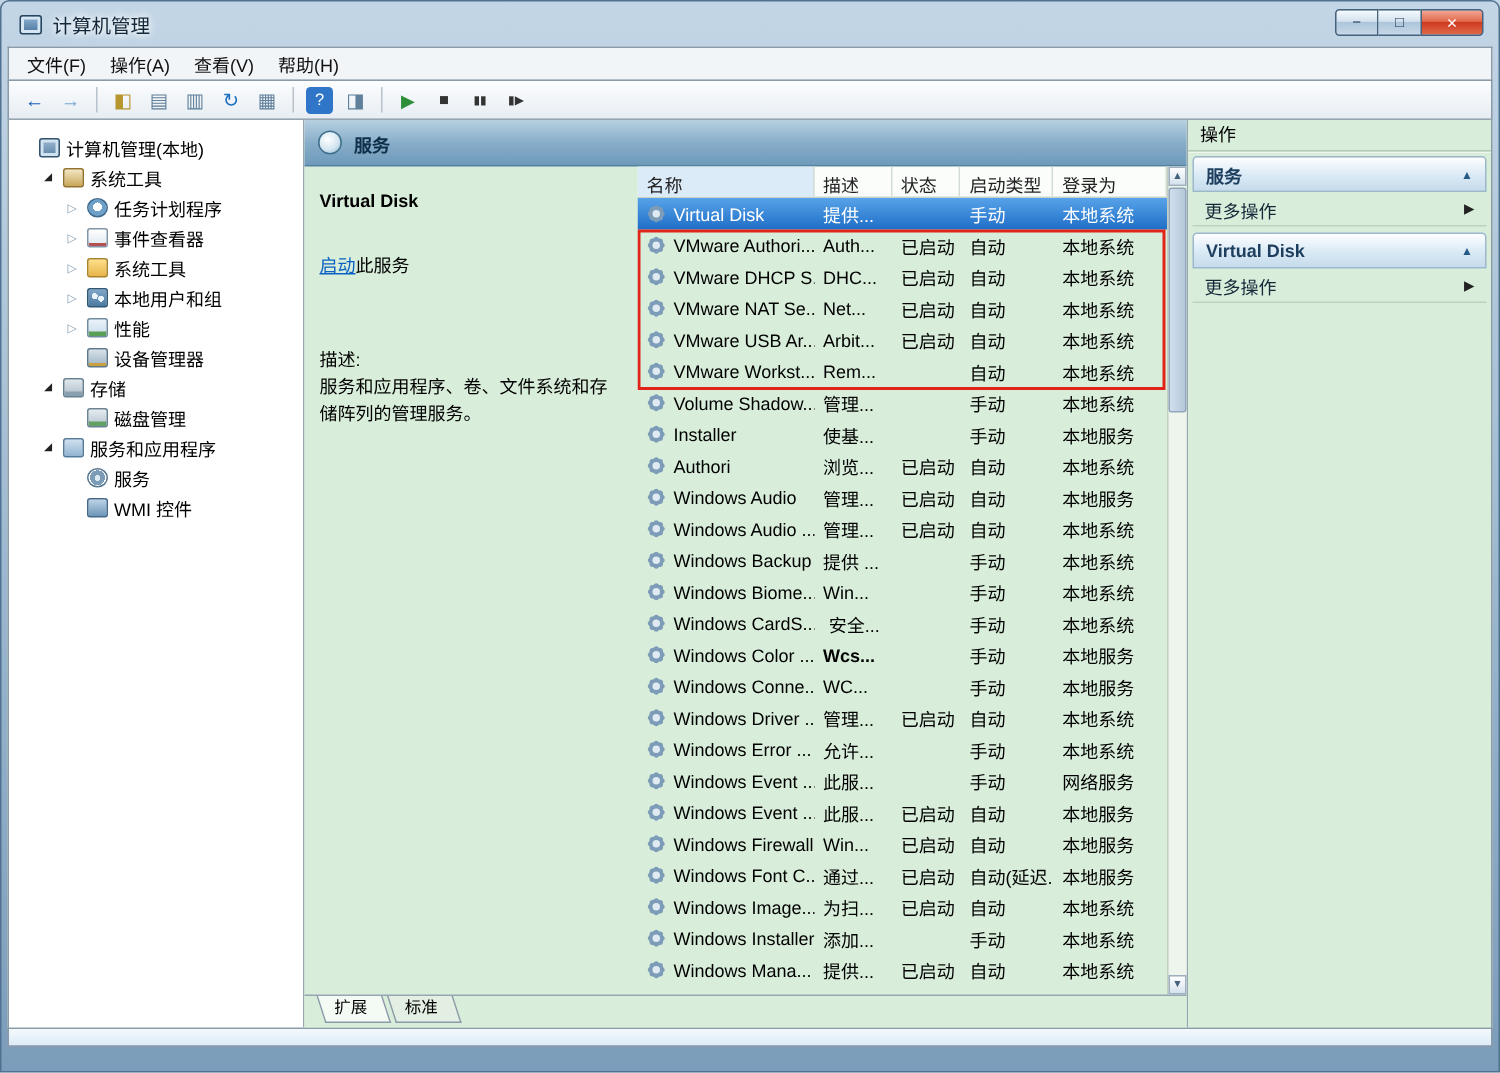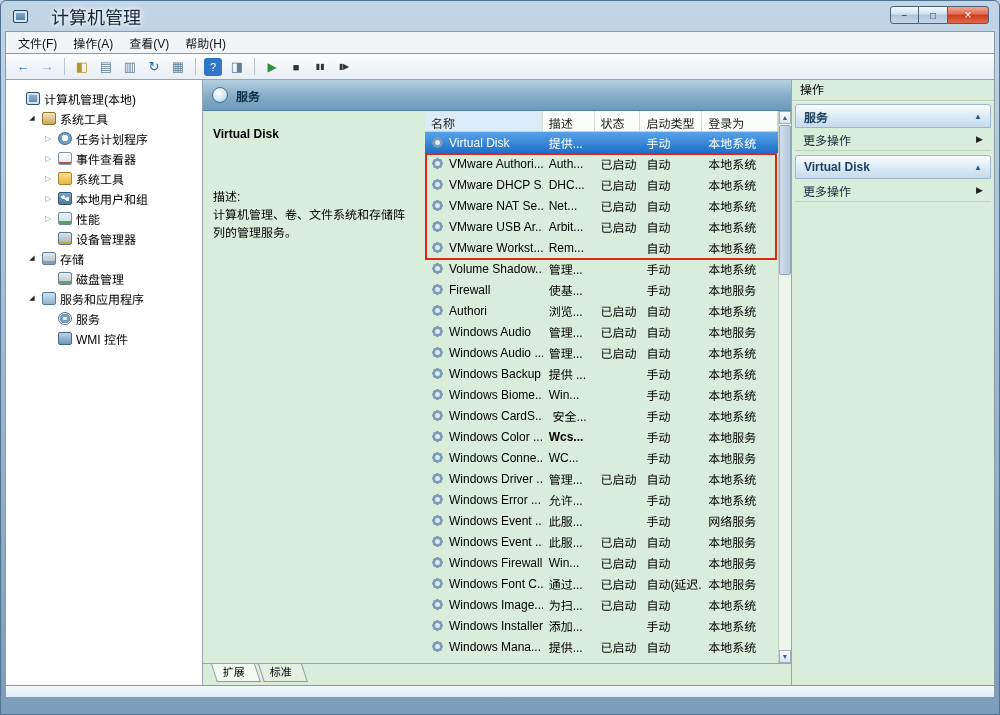--- a/index.html
+++ b/index.html
@@ -8,21 +8,21 @@
   body { position:relative;
          background:linear-gradient(180deg,#c3d6e6 0%,#a2bdd4 45%,#7b9cba 100%); }
   .window { position:absolute; inset:0; border:1px solid #50718f; border-radius:6px 6px 0 0; }
 
   
   .titlebar { position:absolute; left:0; top:0; right:0; height:30px;
               display:flex; align-items:center; padding-left:12px; }
   .app-icon { width:15px; height:13px; border-radius:2px;
               background:linear-gradient(#8fb2d1,#4a759e);
               border:1px solid #27455f; box-shadow:inset 0 0 0 2px #d6e6f2; }
-  .title { font-size:18px; color:#14283a; margin-left:23px;
+  .title { font-size:13px; color:#14283a; margin-left:7px;
            text-shadow:0 0 4px #fff,0 0 8px #fff; }
   .winbtns { position:absolute; right:10px; top:5px; display:flex; }
   .wbtn { height:18px; border:1px solid #47627d; display:flex; align-items:center;
           justify-content:center; font-size:10px; color:#16324d;
           background:linear-gradient(#f5fafd,#d3e1ee 45%,#aec5da 50%,#c6d8e8); }
   .wbtn.min { width:29px; border-radius:3px 0 0 3px; }
   .wbtn.max { width:28px; border-left:none; border-right:none; }
   .wbtn.close { width:42px; border-radius:0 3px 3px 0; color:#fff; font-size:12px;
           background:linear-gradient(#f2a593,#e26a4e 45%,#ce3a20 50%,#e06a4b); }
 
@@ -258,22 +258,23 @@
       </div>
 
     <div class="middle">
       <div class="svc-banner">
         <span class="svc-banner-icon"></span>
         <span>服务</span>
       </div>
 
       <div class="info">
         <div class="info-title">Virtual Disk</div>
+        <div class="info-start"><a>启动</a><span>此服务</span></div>
         <div class="info-desc-label">描述:</div>
-        <div class="info-desc">计算机管理、卷、文件系统和存储阵列的管理服务。</div>
+        <div class="info-desc">服务和应用程序、卷、文件系统和存储阵列的管理服务。</div>
       </div>
 
       <div class="list">
         <div class="lheader" id="lheader">
             <div class="hcell sorted" style="width: 118px;">名称</div>
             <div class="hcell" style="width: 52px;">描述</div>
             <div class="hcell" style="width: 46px;">状态</div>
             <div class="hcell" style="width: 62px;">启动类型</div>
             <div class="hcell" style="width: 76px;">登录为</div>
           </div>
@@ -376,21 +377,21 @@
               <div class="cell" style="width: 62px;">手动</div>
               <div class="cell" style="width: 76px;">本地系统</div>
             </div>
             <div class="lrow">
               <div class="cell name" style="width: 118px;">
                 <span class="gear">
                   <span class="g1"></span>
                   <span class="g2"></span>
                   <span class="g3"></span>
                 </span>
-                <span class="nm">Firewall</span>
+                <span class="nm">Installer</span>
               </div>
               <div class="cell" style="width: 52px;">使基...</div>
               <div class="cell" style="width: 46px;"></div>
               <div class="cell" style="width: 62px;">手动</div>
               <div class="cell" style="width: 76px;">本地服务</div>
             </div>
             <div class="lrow">
               <div class="cell name" style="width: 118px;">
                 <span class="gear">
                   <span class="g1"></span>

